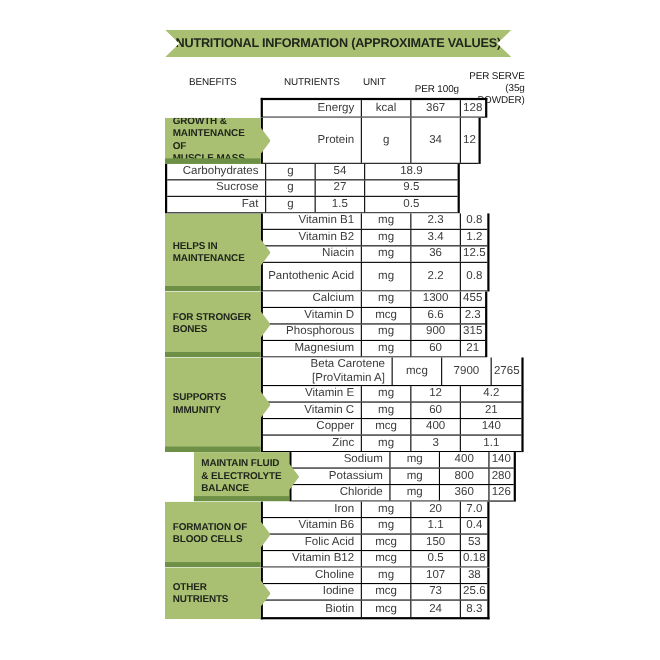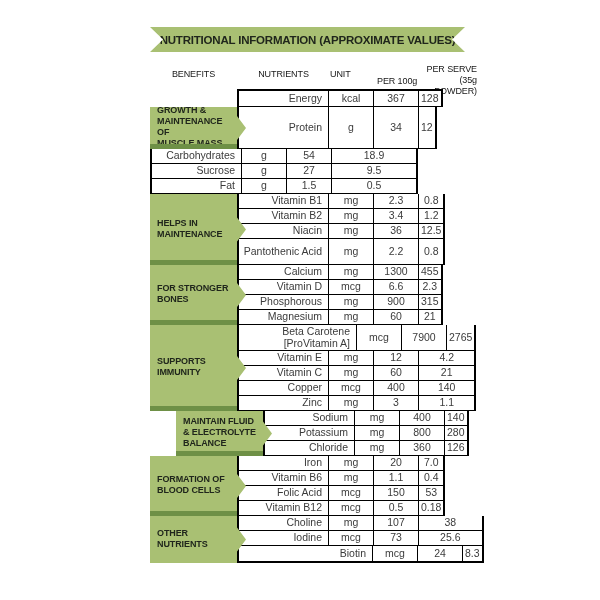--- a/index.html
+++ b/index.html
@@ -51,21 +51,21 @@
     flex:1;display:flex;flex-direction:column;background:#fff;
     border-left:2px solid var(--border);border-right:2px solid var(--border);
   }
   .grp.first .rows{border-top:2px solid var(--border);}
   .grp.last  .rows{border-bottom:2px solid var(--border);}
   .row{
     display:grid;grid-template-columns:90px 45px 45px 1fr;
     border-bottom:1px solid var(--border);
     min-height:15px;flex:1;box-sizing:border-box;
   }
-  .grp.last .rows .row:last-child{border-bottom:none;margin-left:44px;}
+  .grp.last .rows .row:last-child{border-bottom:none;}
   .cell{
     display:flex;align-items:center;justify-content:center;
     border-right:1px solid var(--border);
     font-size:10.5px;color:var(--cell-ink);padding:1px 2px;box-sizing:border-box;
     text-align:center;line-height:1.05;
   }
   .cell.nutrient{justify-content:flex-end;text-align:right;padding-right:6px;}
   .cell:last-child{border-right:none;}
 </style>
 </head>

